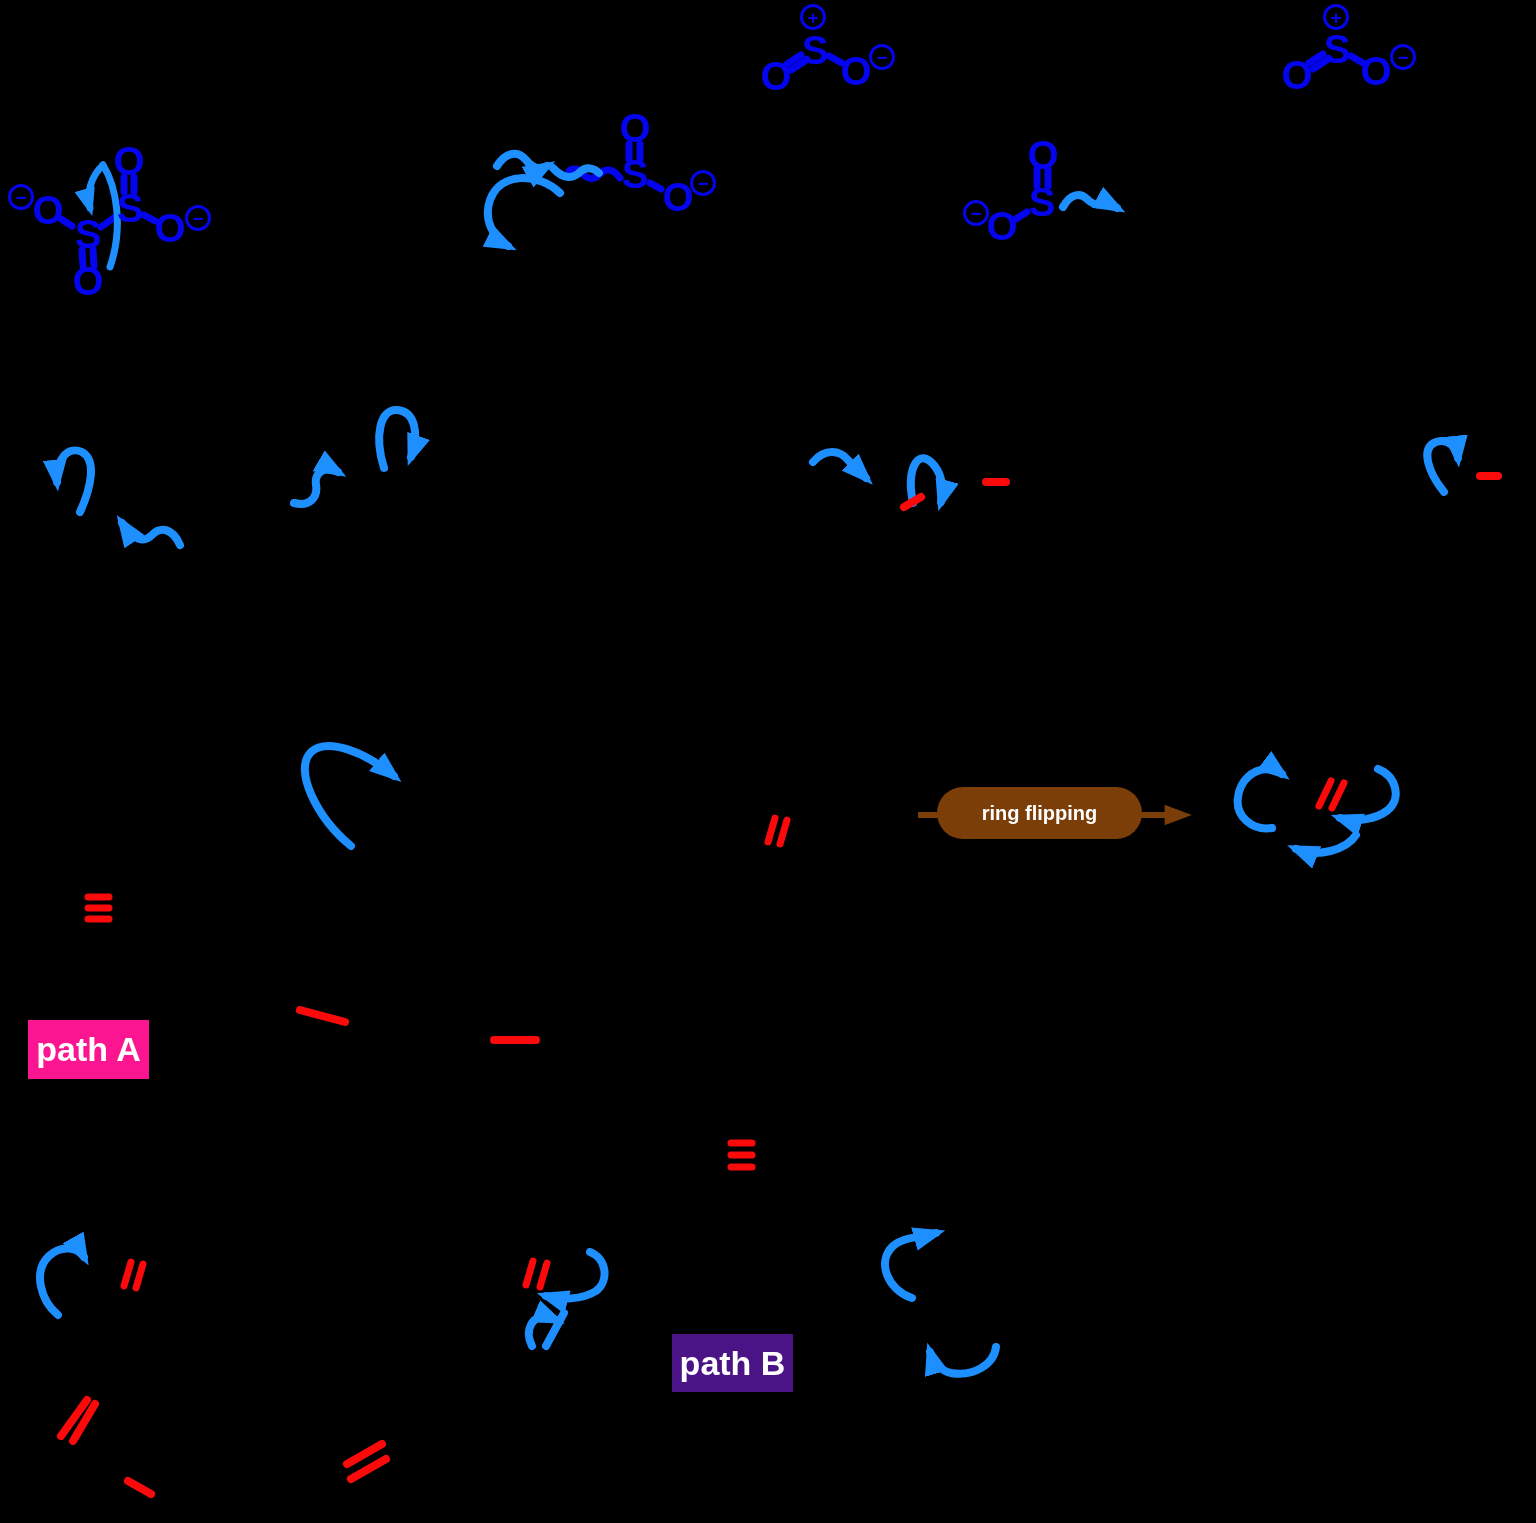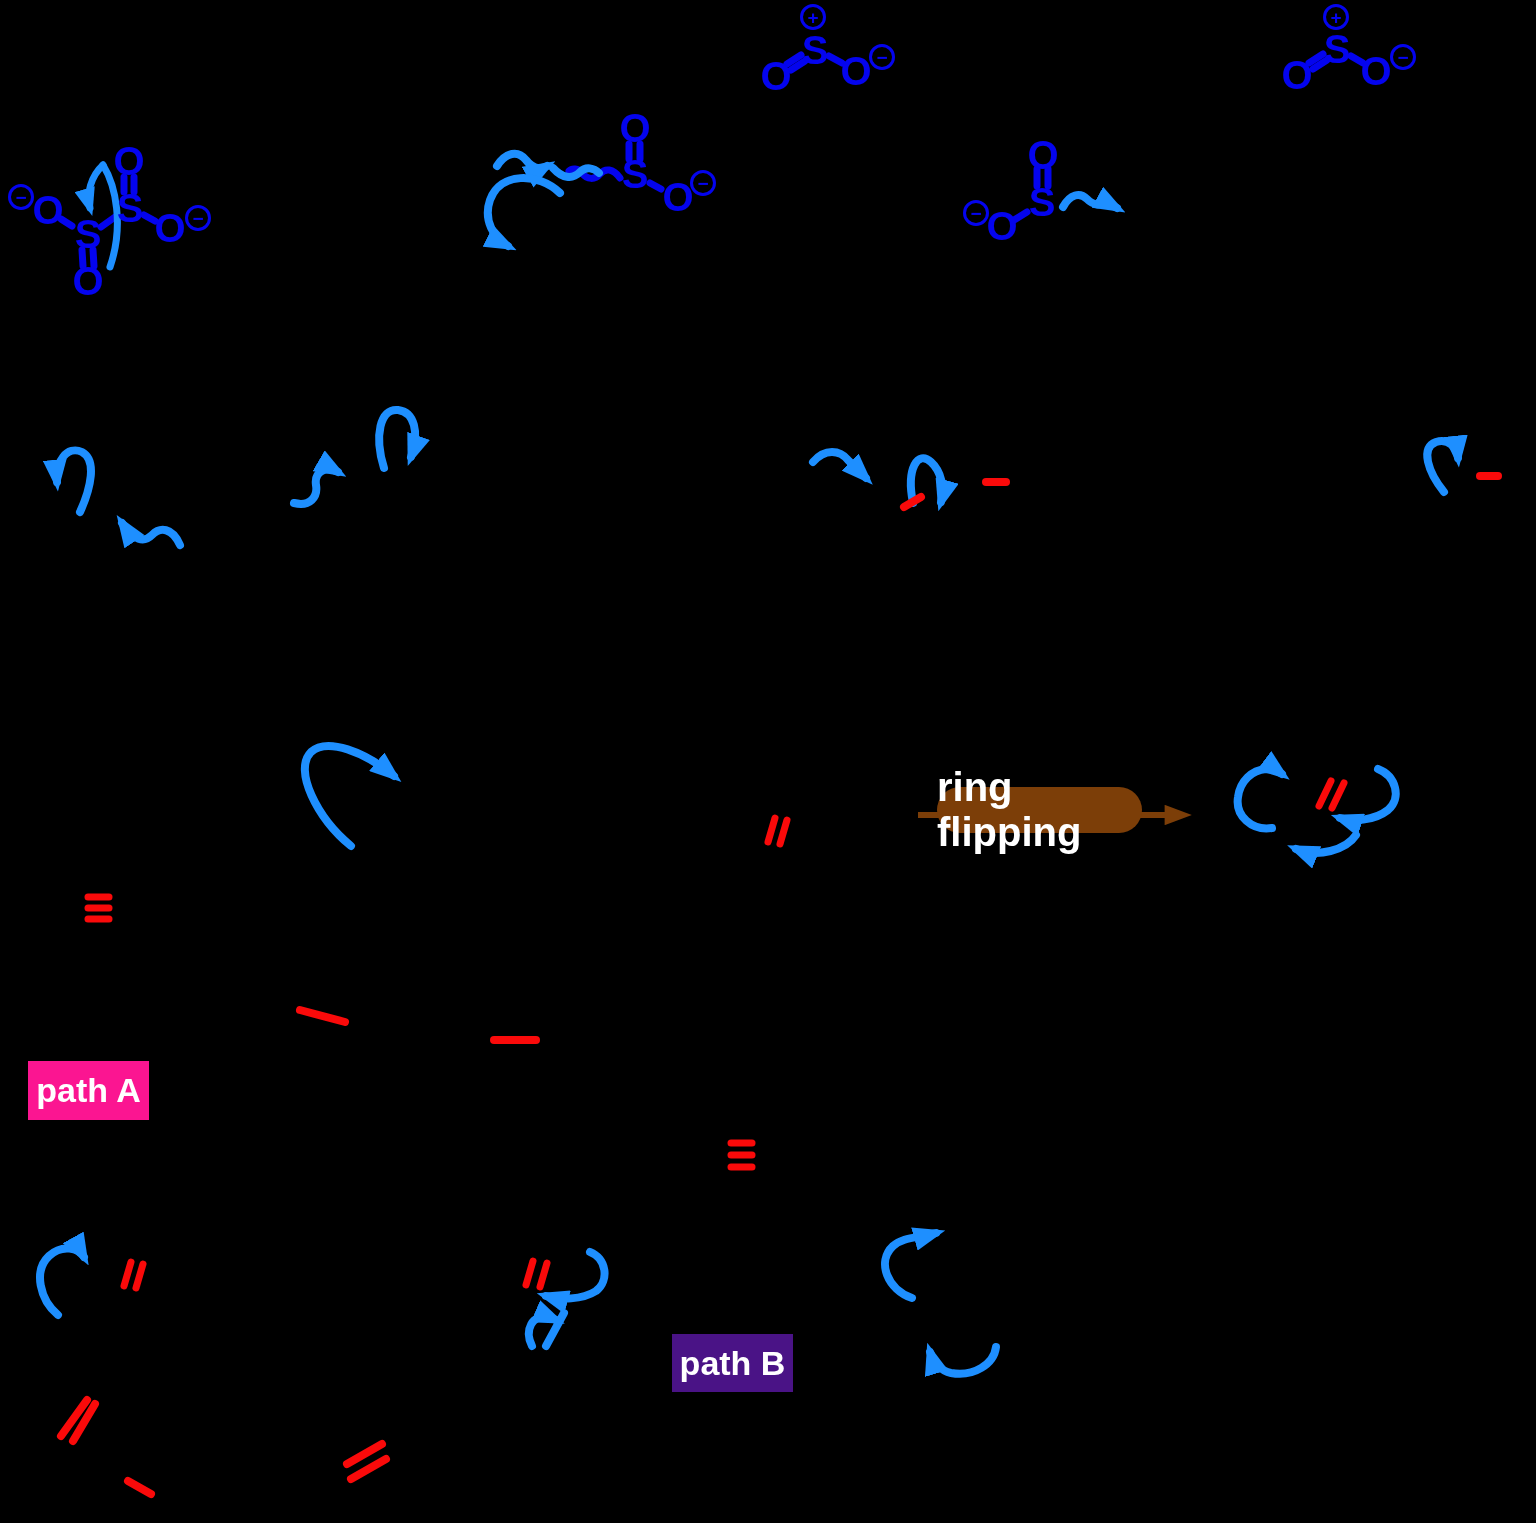--- a/index.html
+++ b/index.html
@@ -16,23 +16,23 @@
   .charge{
     position:absolute;transform:translate(-50%,-50%);
     width:20px;height:20px;border:3.5px solid #0404ee;border-radius:50%;
     color:#0404ee;font-weight:bold;font-size:19px;line-height:1;
     display:flex;align-items:center;justify-content:center;
   }
   .badge{
     position:absolute;display:flex;align-items:center;justify-content:center;
     color:#fff;font-weight:bold;
   }
-  #badge-ring{left:937px;top:787px;width:205px;height:46px;border-radius:28px;
-    background:#7c3e08;font-size:40px;}
-  #badge-a{left:28px;top:1061px;width:121px;height:59px;background:#fb1591;font-size:34px;}
+  #badge-ring{left:937px;top:787px;width:205px;height:52px;border-radius:28px;
+    background:#7c3e08;font-size:20px;}
+  #badge-a{left:28px;top:1020px;width:121px;height:59px;background:#fb1591;font-size:34px;}
   #badge-b{left:672px;top:1310px;width:121px;height:58px;background:#4a1386;font-size:34px;margin-top:24px;}
   .bond{stroke:#0404ee;stroke-width:7;stroke-linecap:round;fill:none;}
   .arw{stroke:#1e8fff;stroke-width:8;stroke-linecap:round;fill:none;}
   .arw7{stroke:#1e8fff;stroke-width:7;stroke-linecap:round;fill:none;}
   .red{stroke:#fa0a0a;stroke-width:8;stroke-linecap:round;fill:none;}
   .red7{stroke:#fa0a0a;stroke-width:7;stroke-linecap:round;fill:none;}
   .brownln{stroke:#7c3e08;stroke-width:6;stroke-linecap:butt;fill:none;}
 </style>
 </head>
 <body>

